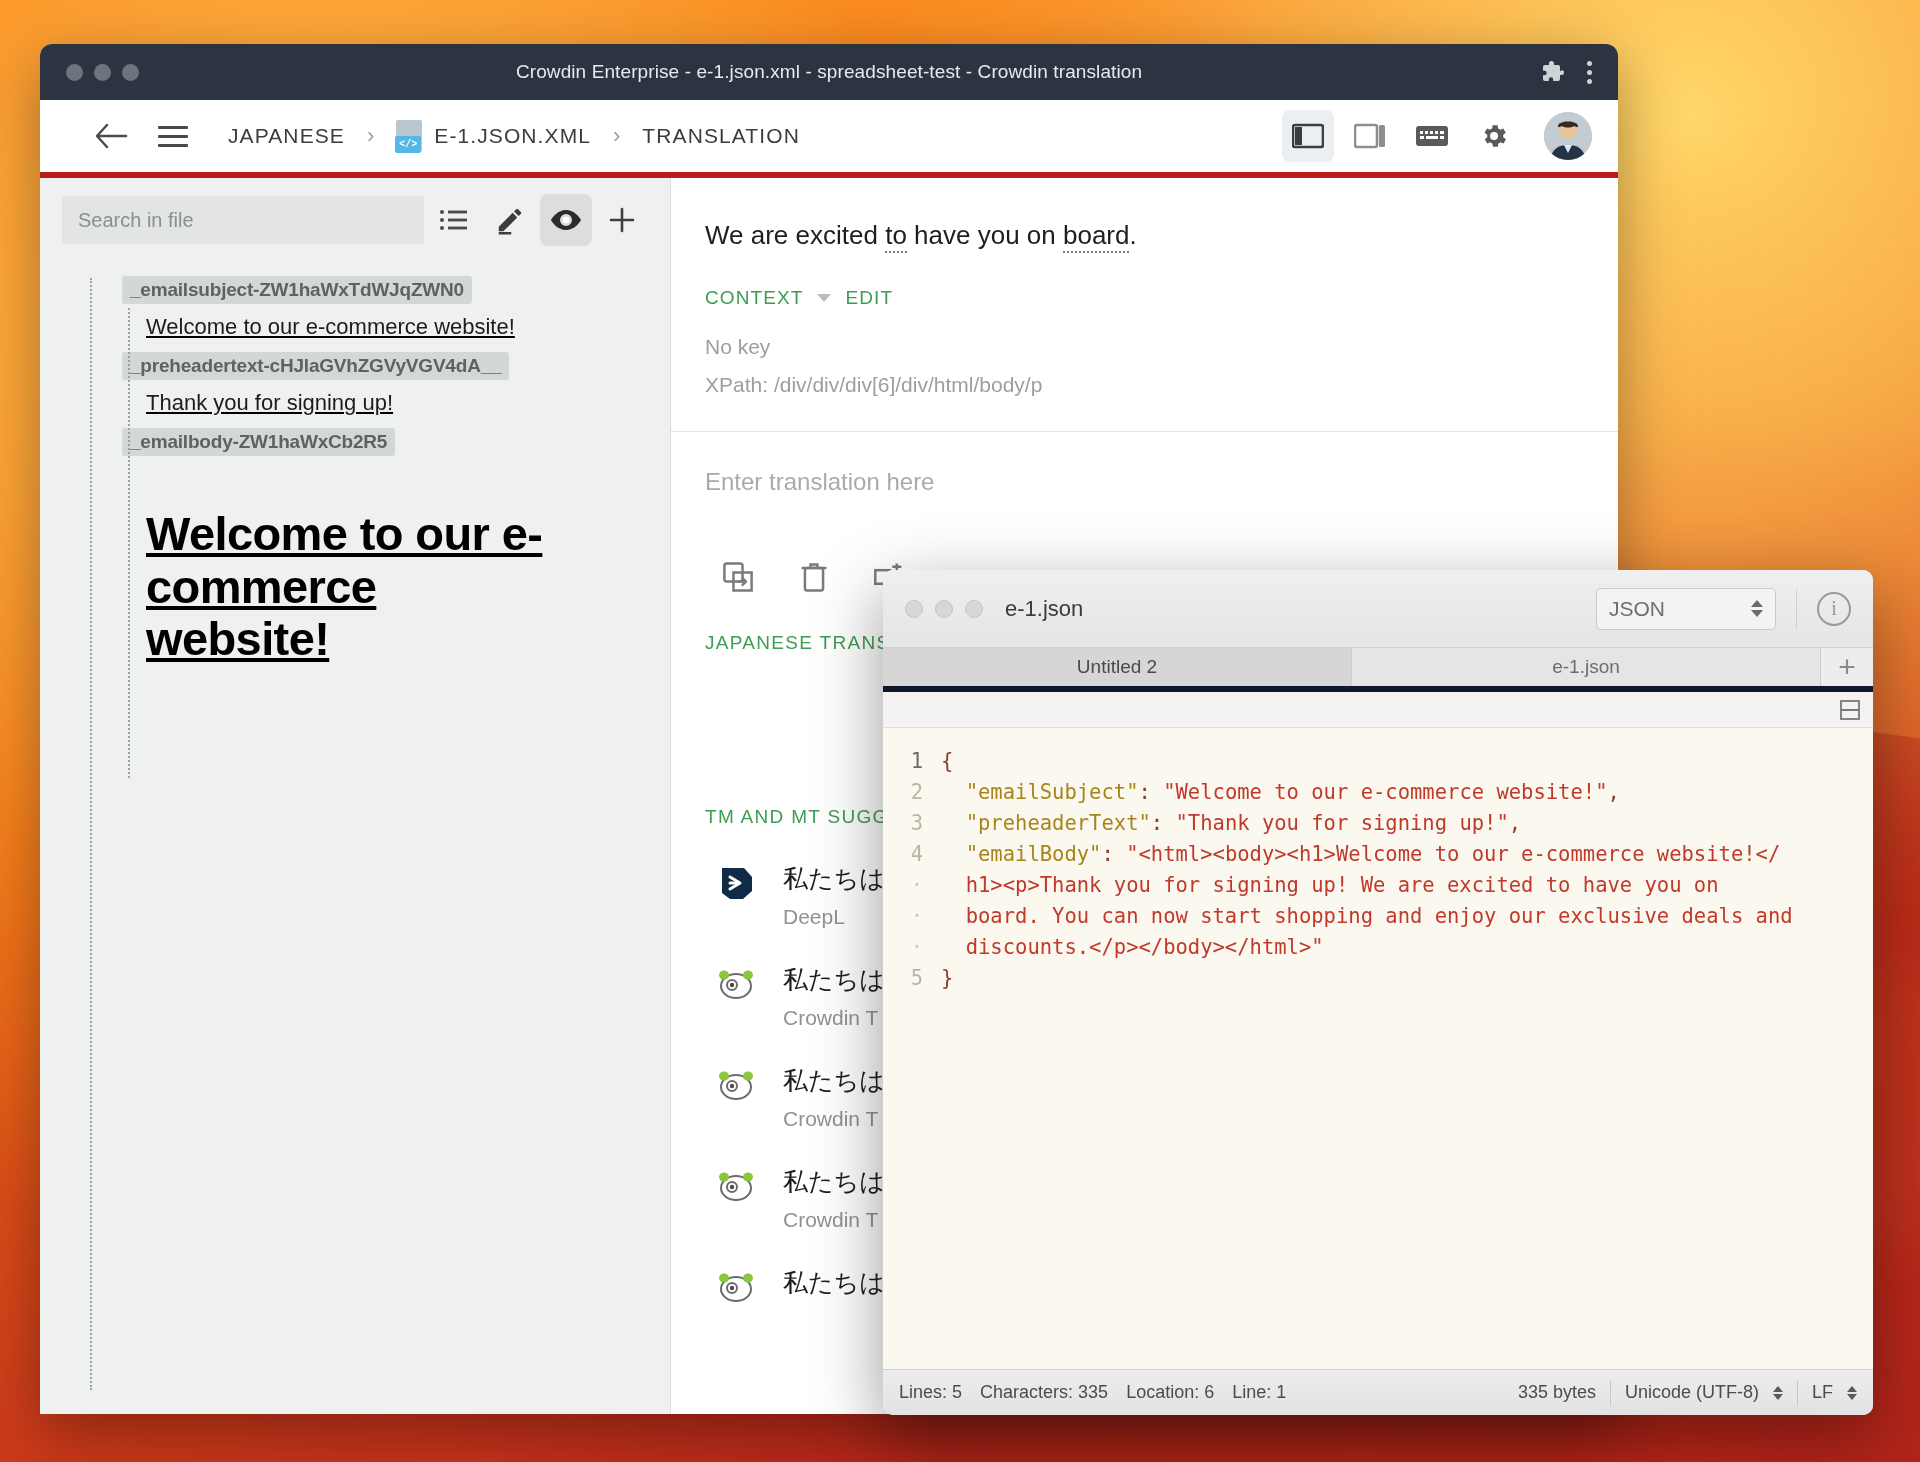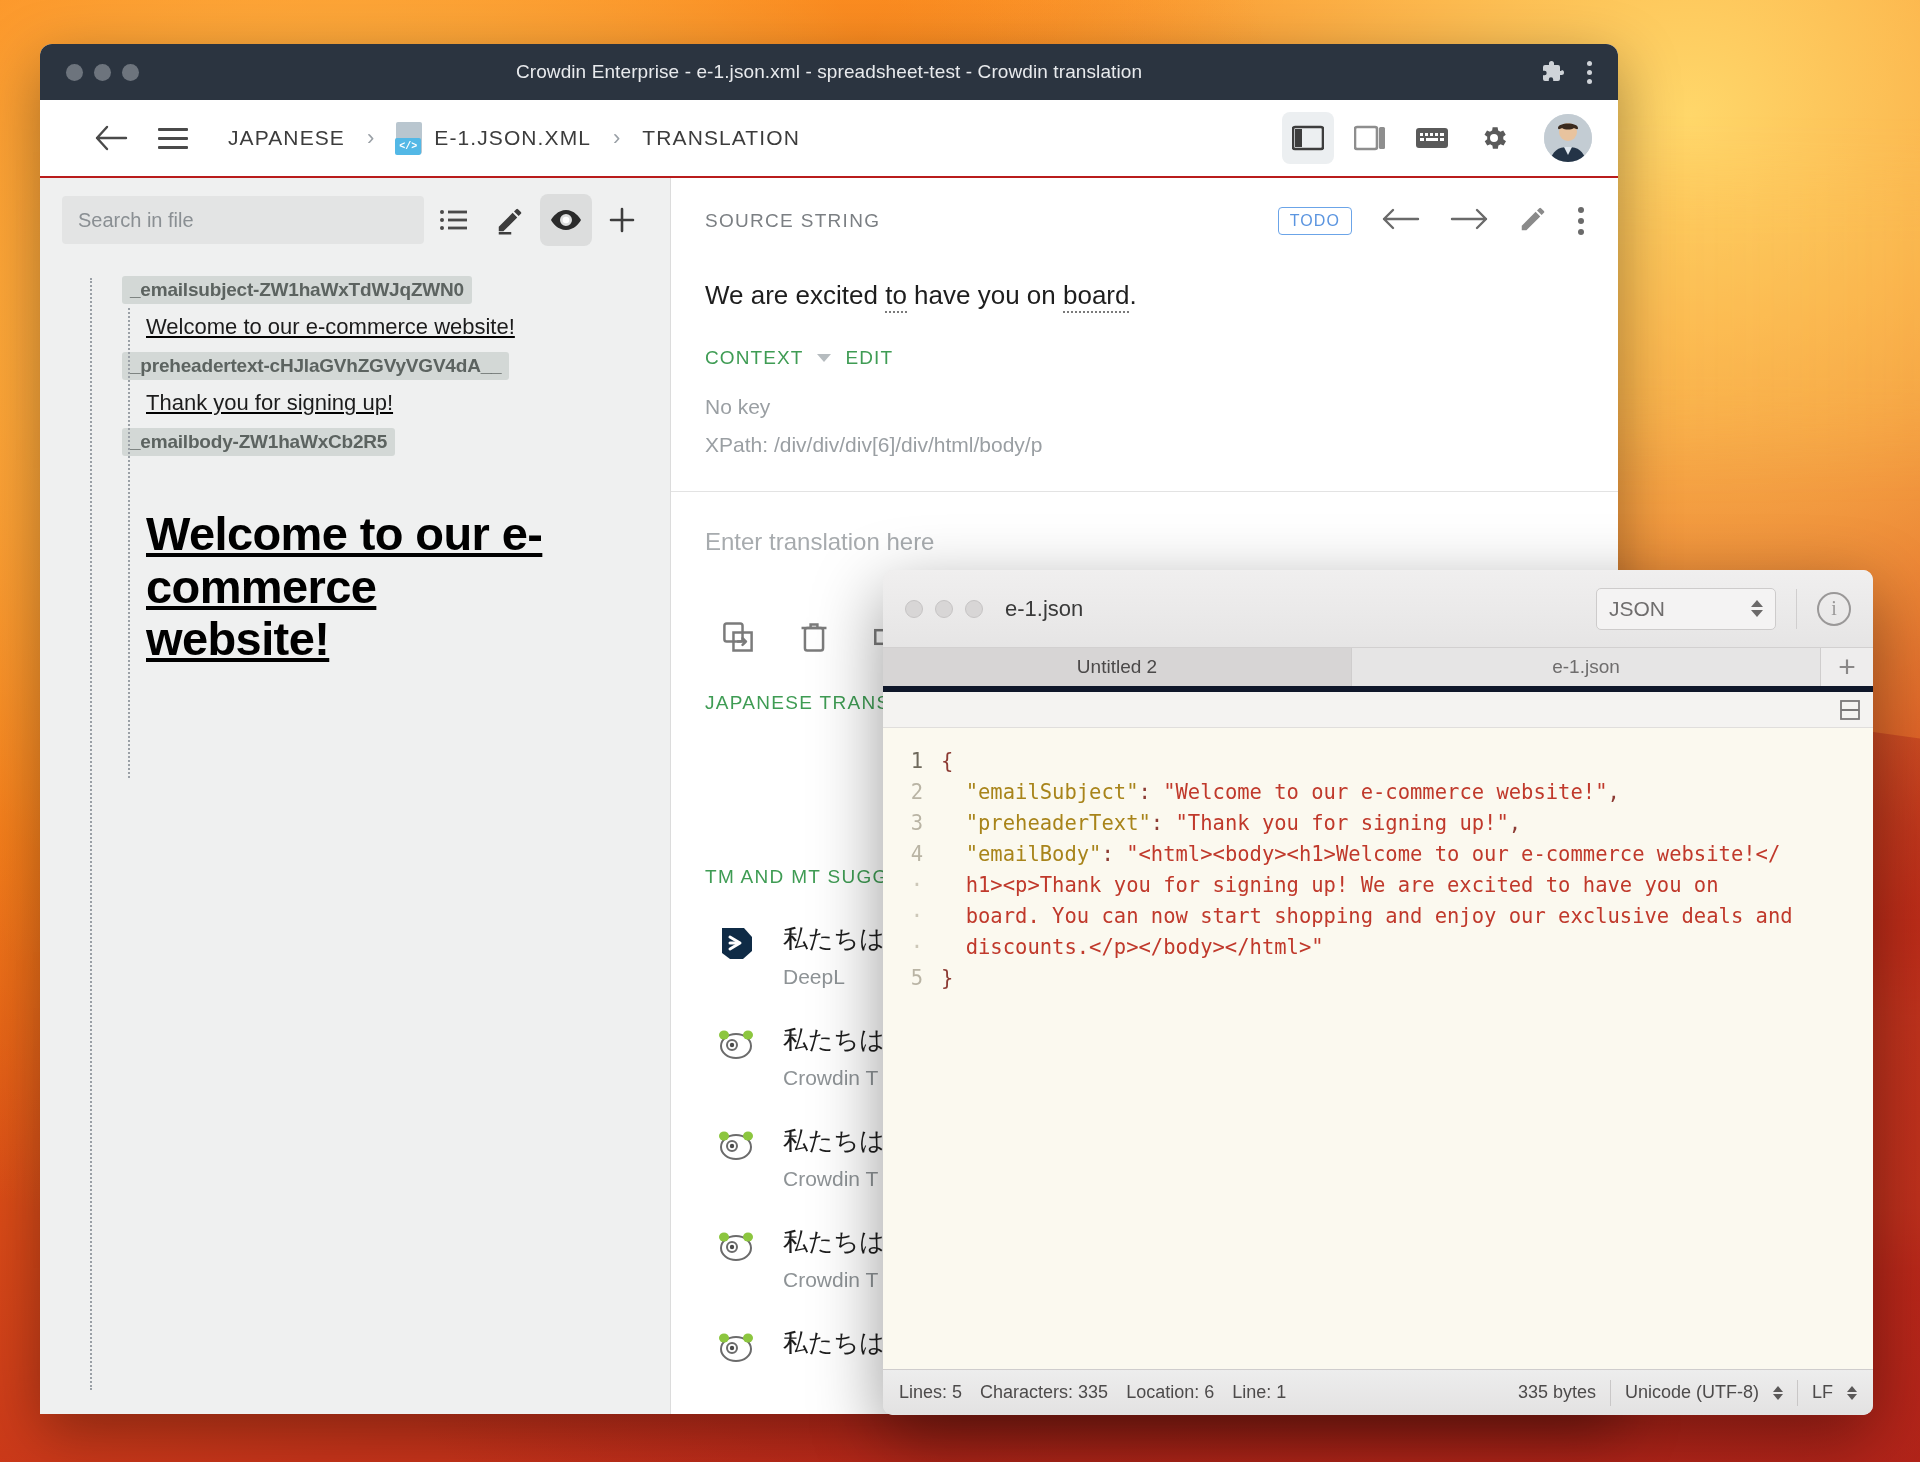--- a/index.html
+++ b/index.html
@@ -56,21 +56,21 @@
     pointer-events:none;
   }
   .tb-right { margin-left:auto; display:flex; align-items:center; gap:22px; margin-right:26px;}
   .puzzle { width:24px;height:24px; fill:#cfd3d8; }
   .kebab { display:flex;flex-direction:column;gap:4px;align-items:center;}
   .kebab i { width:5px;height:5px;border-radius:50%;background:#cfd3d8;display:block;}
 
   
   #crowdin-header {
     height:78px; background:#fff; display:flex; align-items:center;
-    padding:0 26px 0 54px; border-bottom:2px solid #b91c1c;
+    padding:0 26px 0 54px; border-bottom:6px solid #b91c1c;
   }
   .hdr-icon { cursor:pointer; display:flex; align-items:center; }
   #back-arrow { margin-right:30px; }
   #hamburger { display:flex;flex-direction:column;gap:6px; margin-right:40px;}
   #hamburger i { width:30px;height:3px;background:#4a4a4a;display:block;border-radius:1px;}
   .crumb {
     font-size:21px; letter-spacing:1.1px; color:#3c3c3c; font-weight:400;
     white-space:nowrap;
   }
   .crumb-sep { color:#9aa0a6; font-size:22px; margin:0 22px; }
@@ -369,46 +369,20 @@
         <div class="seg-line">Welcome to our e-commerce website!</div>
         <div class="key-chip">_preheadertext-cHJlaGVhZGVyVGV4dA__</div>
         <div class="seg-line">Thank you for signing up!</div>
         <div class="key-chip">_emailbody-ZW1haWxCb2R5</div>
 
         <div class="prev-h1">Welcome to our e-commerce website!</div>
       </div>
     </div>
 
     <div id="right-pane">
-      <div id="src-header">
-        <span id="src-label">SOURCE STRING</span>
-        <div class="src-tools">
-          <span id="todo-badge">TODO</span>
-          <span>
-            <svg width="38" height="24" viewBox="0 0 38 24">
-                <path d="M11 3 L2 12 L11 21 M2 12 H36" stroke="#6a6a6a" stroke-width="2.4" fill="none" stroke-linecap="round" stroke-linejoin="round"></path>
-              </svg>
-          </span>
-          <span>
-            <svg width="38" height="24" viewBox="0 0 38 24">
-                <path d="M27 3 L36 12 L27 21 M36 12 H2" stroke="#6a6a6a" stroke-width="2.4" fill="none" stroke-linecap="round" stroke-linejoin="round"></path>
-              </svg>
-          </span>
-          <span>
-            <svg width="30" height="30" viewBox="0 0 24 24" fill="#8a8a8a">
-                <path d="M3 17.3V21h3.7L17.8 9.9l-3.7-3.7zM20.7 7a1 1 0 0 0 0-1.4l-2.3-2.3a1 1 0 0 0-1.4 0l-1.8 1.8 3.7 3.7z"></path>
-              </svg>
-          </span>
-          <span class="kebab" style="gap:5px">
-            <i style="background:#6a6a6a;width:6px;height:6px;"></i>
-              <i style="background:#6a6a6a;width:6px;height:6px;"></i>
-              <i style="background:#6a6a6a;width:6px;height:6px;"></i>
-          </span>
-        </div>
-      </div>
 
       <div id="src-text">
         <span>We are excited </span><span class="dash-u">to</span><span> have you on </span><span class="dash-u">board</span><span>.</span>
       </div>
 
       <div id="ctx-row">
         <span class="ctx-link">CONTEXT</span>
         <span class="caret-d"></span>
         <span class="ctx-link">EDIT</span>
       </div>

